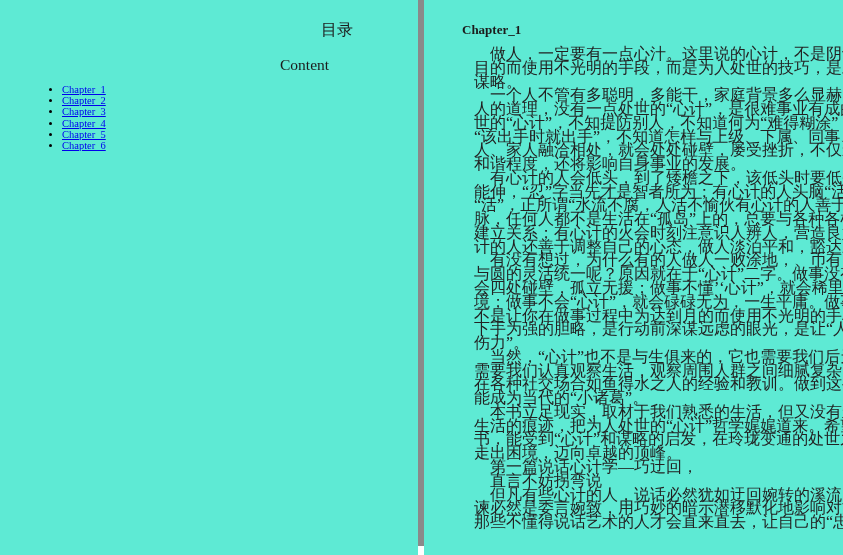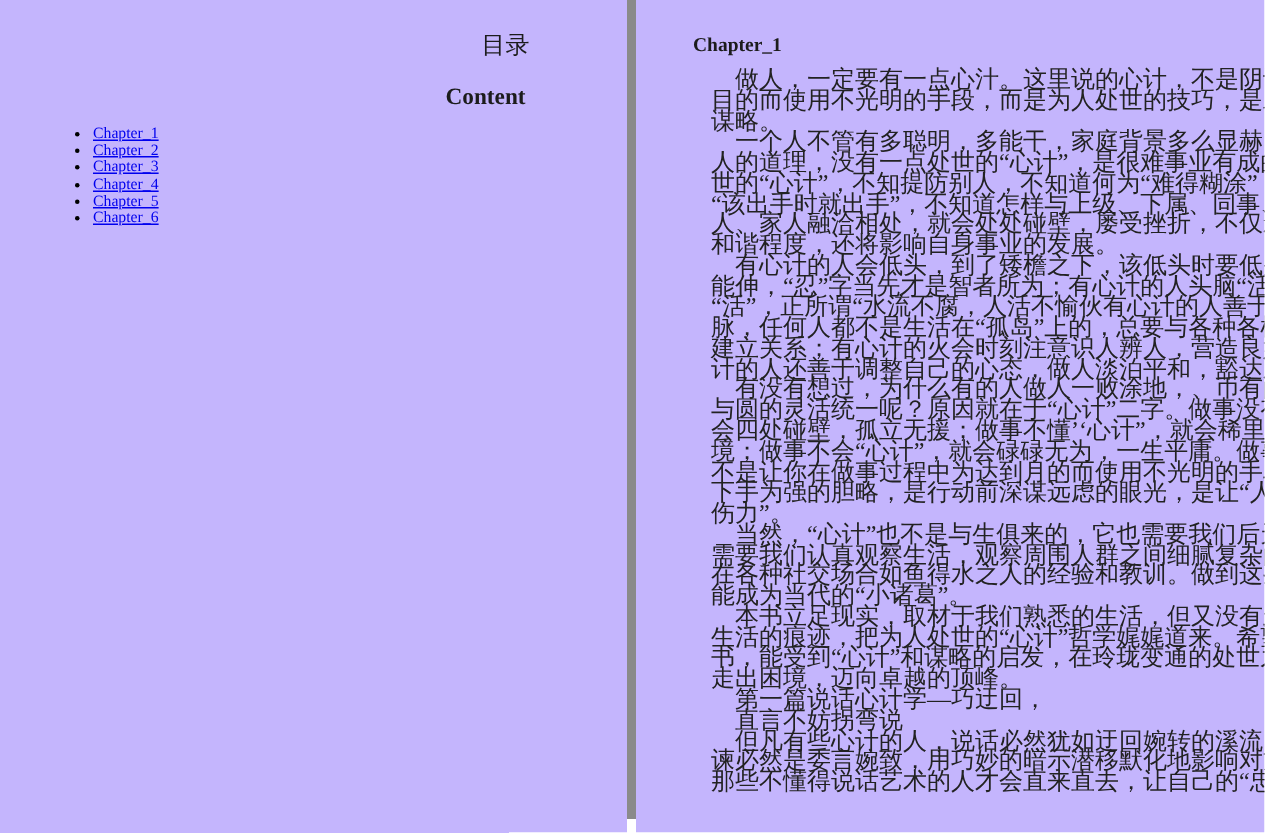--- a/index.html
+++ b/index.html
@@ -2,34 +2,34 @@
 <html><head>
 <meta charset="utf-8">
 <style>
   html,body{margin:0;padding:0;}
   body{
     width:843px;height:555px;position:relative;overflow:hidden;
     background:#ffffff;
     font-family:"Liberation Serif","DejaVu Serif",serif;
     color:#1c1c1c;
   }
-  .frame{position:absolute;top:0;background:#c4b5fd;}
+  .frame{position:absolute;top:0;background:#5eead4;}
   .left-frame{left:0;width:418px;height:555px;}
   .right-frame{left:424px;width:419px;height:555px;}
   .frame-divider{
     position:absolute;left:418px;top:0;width:6px;height:546px;
     background:#8a8a8a;cursor:col-resize;
   }
   .toc-title-cjk{
     position:absolute;left:321px;top:20px;
     font-size:16px;font-weight:normal;margin:0;white-space:nowrap;
   }
   .toc-title-en{
-    position:absolute;left:297px;top:56px;
-    font-size:15.5px;font-weight:bold;margin:0;white-space:nowrap;
+    position:absolute;left:280px;top:56px;
+    font-size:15.5px;font-weight:normal;margin:0;white-space:nowrap;
   }
   ul.toc-list{
     position:absolute;left:0;top:84px;margin:0;padding:0 0 0 62px;
     list-style:disc outside;
   }
   ul.toc-list li{
     font-size:10.5px;line-height:11.2px;color:#000;
   }
   ul.toc-list a{
     color:#0000EE;text-decoration:underline;

